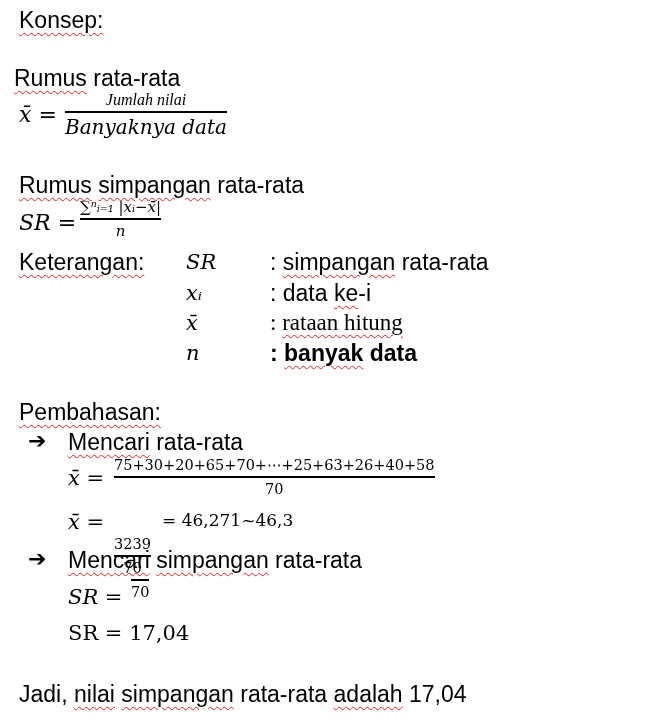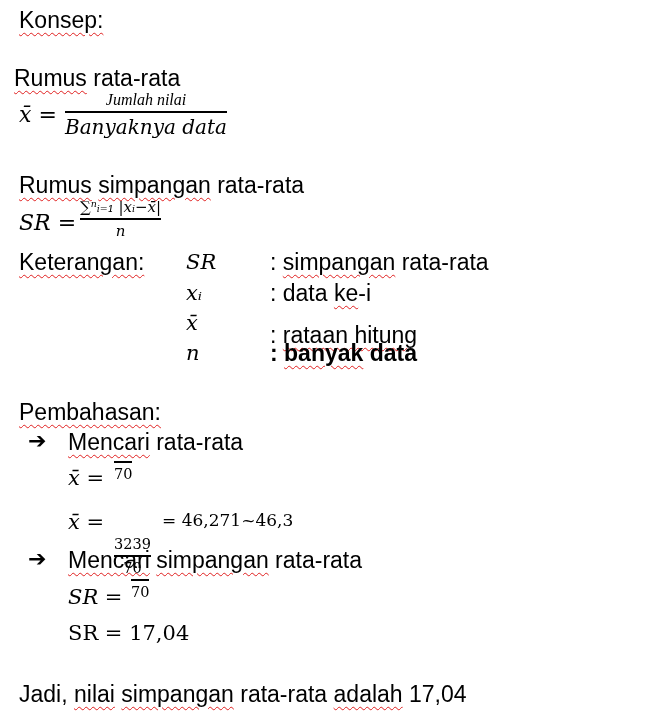--- a/index.html
+++ b/index.html
@@ -38,32 +38,33 @@
 
 <div class="t" style="left:19px; top:249px;"><span class="sq">Keterangan:</span></div>
 
 <div class="m it" style="left:186px; top:250px; font-size:21px;">SR</div>
 <div class="t" style="left:270px; top:249px;"><span>: </span><span class="sq">simpangan</span><span> rata-rata</span></div>
 
 <div class="m it" style="left:186px; top:281px; font-size:21px;">xᵢ</div>
 <div class="t" style="left:270px; top:280px;"><span>: data </span><span class="sq">ke</span><span>-i</span></div>
 
 <div class="m it" style="left:186px; top:311px; font-size:21px;">x̄</div>
-<div class="t" style="left:270px; top:322px;"><span>: </span><span class="sq">rataan hitung</span><span></span></div>
+<div class="t" style="left:270px; top:310px;font-family:Liberation Serif, serif;"><span>: </span><span class="sq">rataan hitung</span><span></span></div>
 
 <div class="m it" style="left:186px; top:341px; font-size:21px;">n</div>
 <div class="t" style="left:270px; top:340px;font-weight:bold;"><span>: </span><span class="sq">banyak</span><span> data</span></div>
 
 <div class="t" style="left:19px; top:399px;"><span class="sq">Pembahasan:</span></div>
 
 <div class="arrow" style="left:28px; top:428px;">➔</div>
 <div class="t" style="left:68px; top:429px;"><span class="sq">Mencari</span><span> rata-rata</span></div>
 
 <div class="m it" style="left:68px; top:466px; font-size:21px;">x̄ =</div>
 <div class="frac" style="left:114px; top:458px;">
+  <span class="num" style="font-size:14.5px;">75+30+20+65+70+⋯+25+63+26+40+58</span>
   <span class="bar"></span>
   <span class="den" style="font-size:14.5px;">70</span>
 </div>
 
 <div class="m it" style="left:68px; top:510px; font-size:21px;">x̄ =</div>
 <div class="frac" style="left:114px; top:501px;margin-top:36px;">
   <span class="num" style="font-size:14.5px;">3239</span>
   <span class="bar"></span>
   <span class="den" style="font-size:14.5px;">70</span>
 </div>

